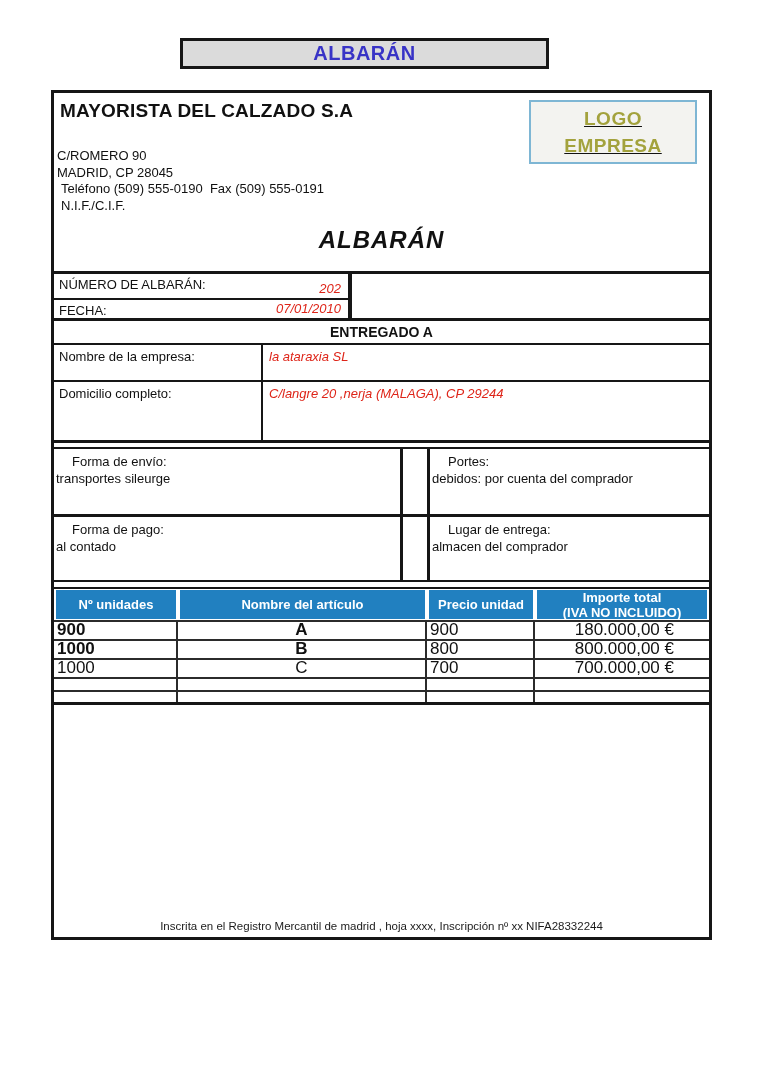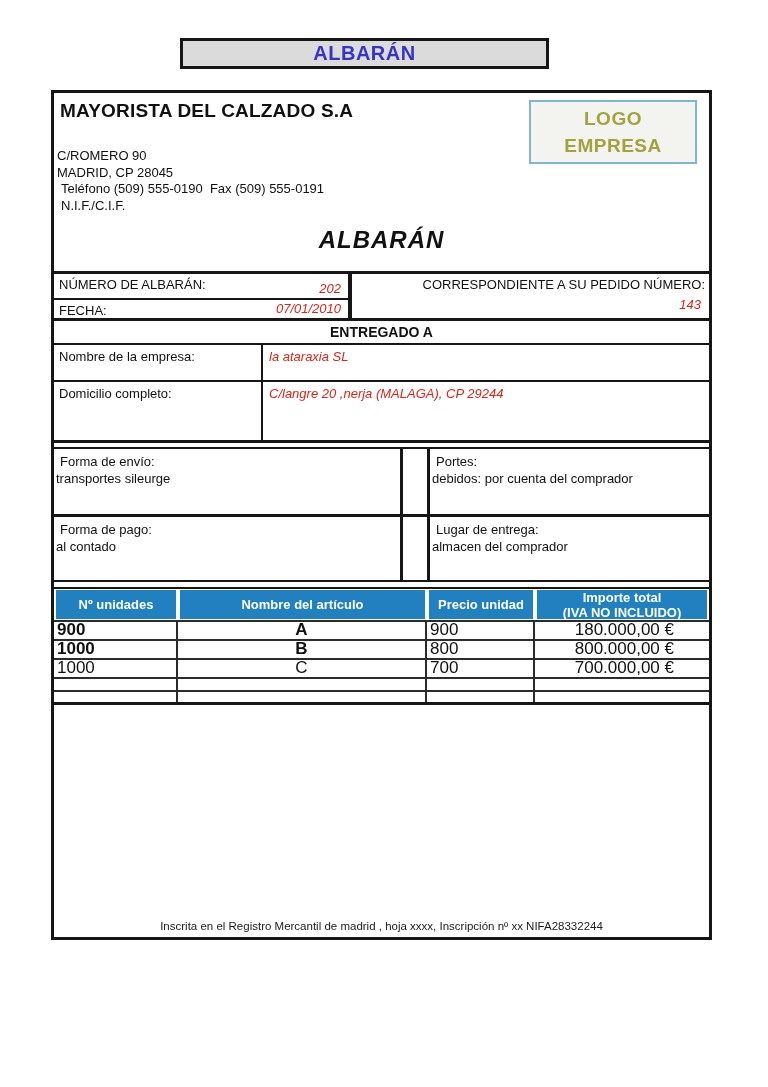--- a/index.html
+++ b/index.html
@@ -26,21 +26,21 @@
   }
 
   .company-name { left:6px; top:7px; font-size:19px; font-weight:bold; letter-spacing:.2px; }
   .company-address { left:3px; top:55px; font-size:13px; line-height:16.5px; }
   .company-address .indent { padding-left:4px; }
   .pre { white-space:pre-wrap; }
 
   .logo-box {
     left:475px; top:7px; width:168px; height:64px;
     background:#f3f3f0; border:2px solid #7eb6d4;
-    display:flex; flex-direction:column; align-items:center; justify-content:center;
+    display:flex; flex-direction:column; align-items:center; justify-content:center;text-decoration:underline;
   }
   .logo-box div { color:#a3a23d; font-weight:bold; font-size:19px; line-height:27px; letter-spacing:.5px; }
 
   .doc-title { left:0; top:133px; width:655px; text-align:center;
     font-size:24px; font-weight:bold; font-style:italic; letter-spacing:1px; }
 
   .doc-body { left:0; top:178px; width:655px; font-size:13px; }
 
   .red-val { color:#de2418; font-style:italic; }
 
@@ -64,21 +64,21 @@
   .val-col { flex:1; padding:4px 0 0 6px; }
 
   .gap1 { height:4px; }
   .gap2 { height:5px; }
 
   .sec-envio { height:70px; border-top:2px solid #161616; border-bottom:3px solid #161616; display:flex; }
   .sec-pago  { height:65px; border-bottom:2px solid #161616; display:flex; }
   .half-left { width:349px; border-right:3px solid #161616; padding-top:4px; }
   .half-gap  { width:24px; }
   .half-right{ flex:1; border-left:3px solid #161616; padding-top:4px; }
-  .cell-label { padding-left:6px; line-height:17px; }
+  .cell-label { padding-left:6px; line-height:17px;margin-left:12px; }
   .cell-value { padding-left:2px; line-height:17px; }
 
   
   .thead { display:flex; height:35px; border-top:2px solid #161616; border-bottom:2px solid #2b2b2b; background:#fff; }
   .th-slot { padding:1px 2px; height:100%; }
   .th { background:#2180c0; width:100%; height:100%; color:#fff; font-weight:bold; font-size:13px;
     display:flex; flex-direction:column; align-items:center; justify-content:center; text-align:center; line-height:15px; }
   .w1 { width:124px; } .w2 { width:249px; } .w3 { width:108px; } .w4 { width:174px; }
   .trow { display:flex; height:19px; border-bottom:2px solid #2b2b2b; font-size:17px; line-height:16px; }
   .trow.short { height:13px; }
@@ -132,24 +132,20 @@
         <div class="nd-left">
           <div class="nd-cell1">
             <div class="nd-label">NÚMERO DE ALBARÁN:</div>
             <div class="nd-value red-val">202</div>
           </div>
           <div class="nd-cell2">
             <div class="nd-label">FECHA:</div>
             <div class="nd-value red-val">07/01/2010</div>
           </div>
         </div>
-        <div class="nd-right">
-          <div class="nd-rlabel">CORRESPONDIENTE A SU PEDIDO NÚMERO:</div>
-          <div class="nd-value red-val">143</div>
-        </div>
       </div>
 
       <div class="sec-entregado-hdr">ENTREGADO A</div>
 
       <div class="sec-nombre">
         <div class="lbl-col">Nombre de la empresa:</div>
         <div class="val-col red-val">la ataraxia SL</div>
       </div>
 
       <div class="sec-domicilio">

